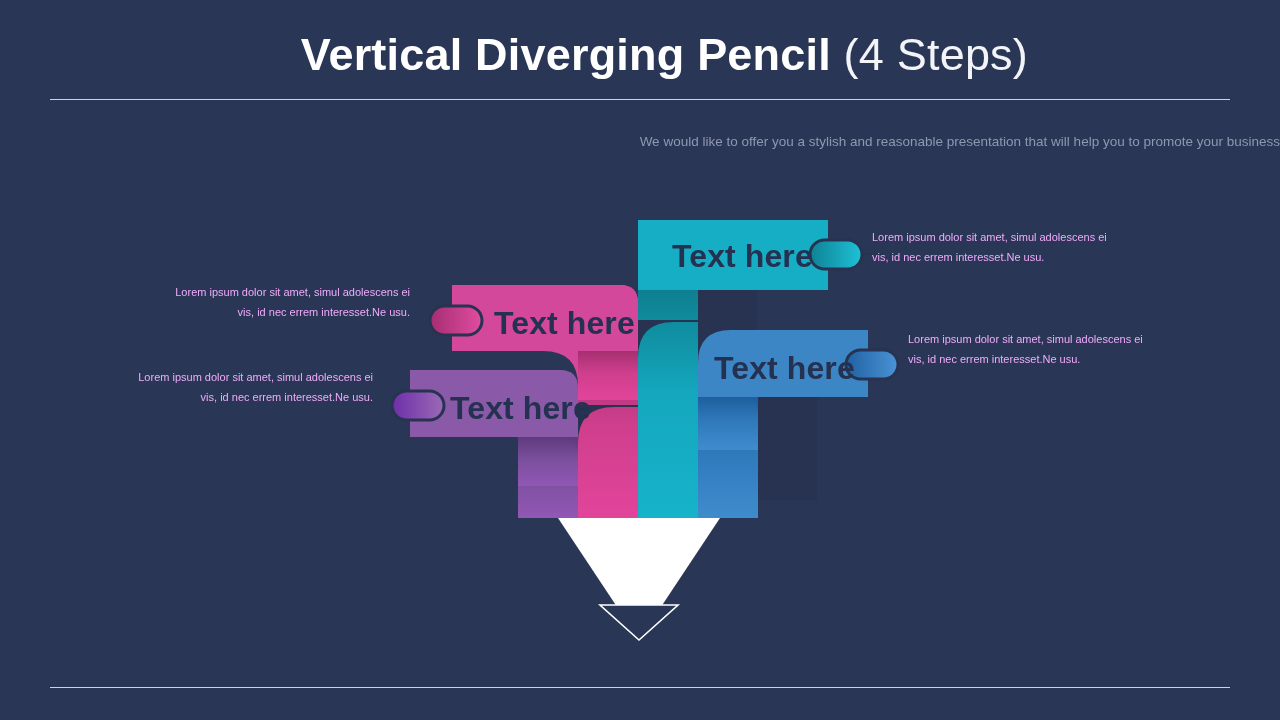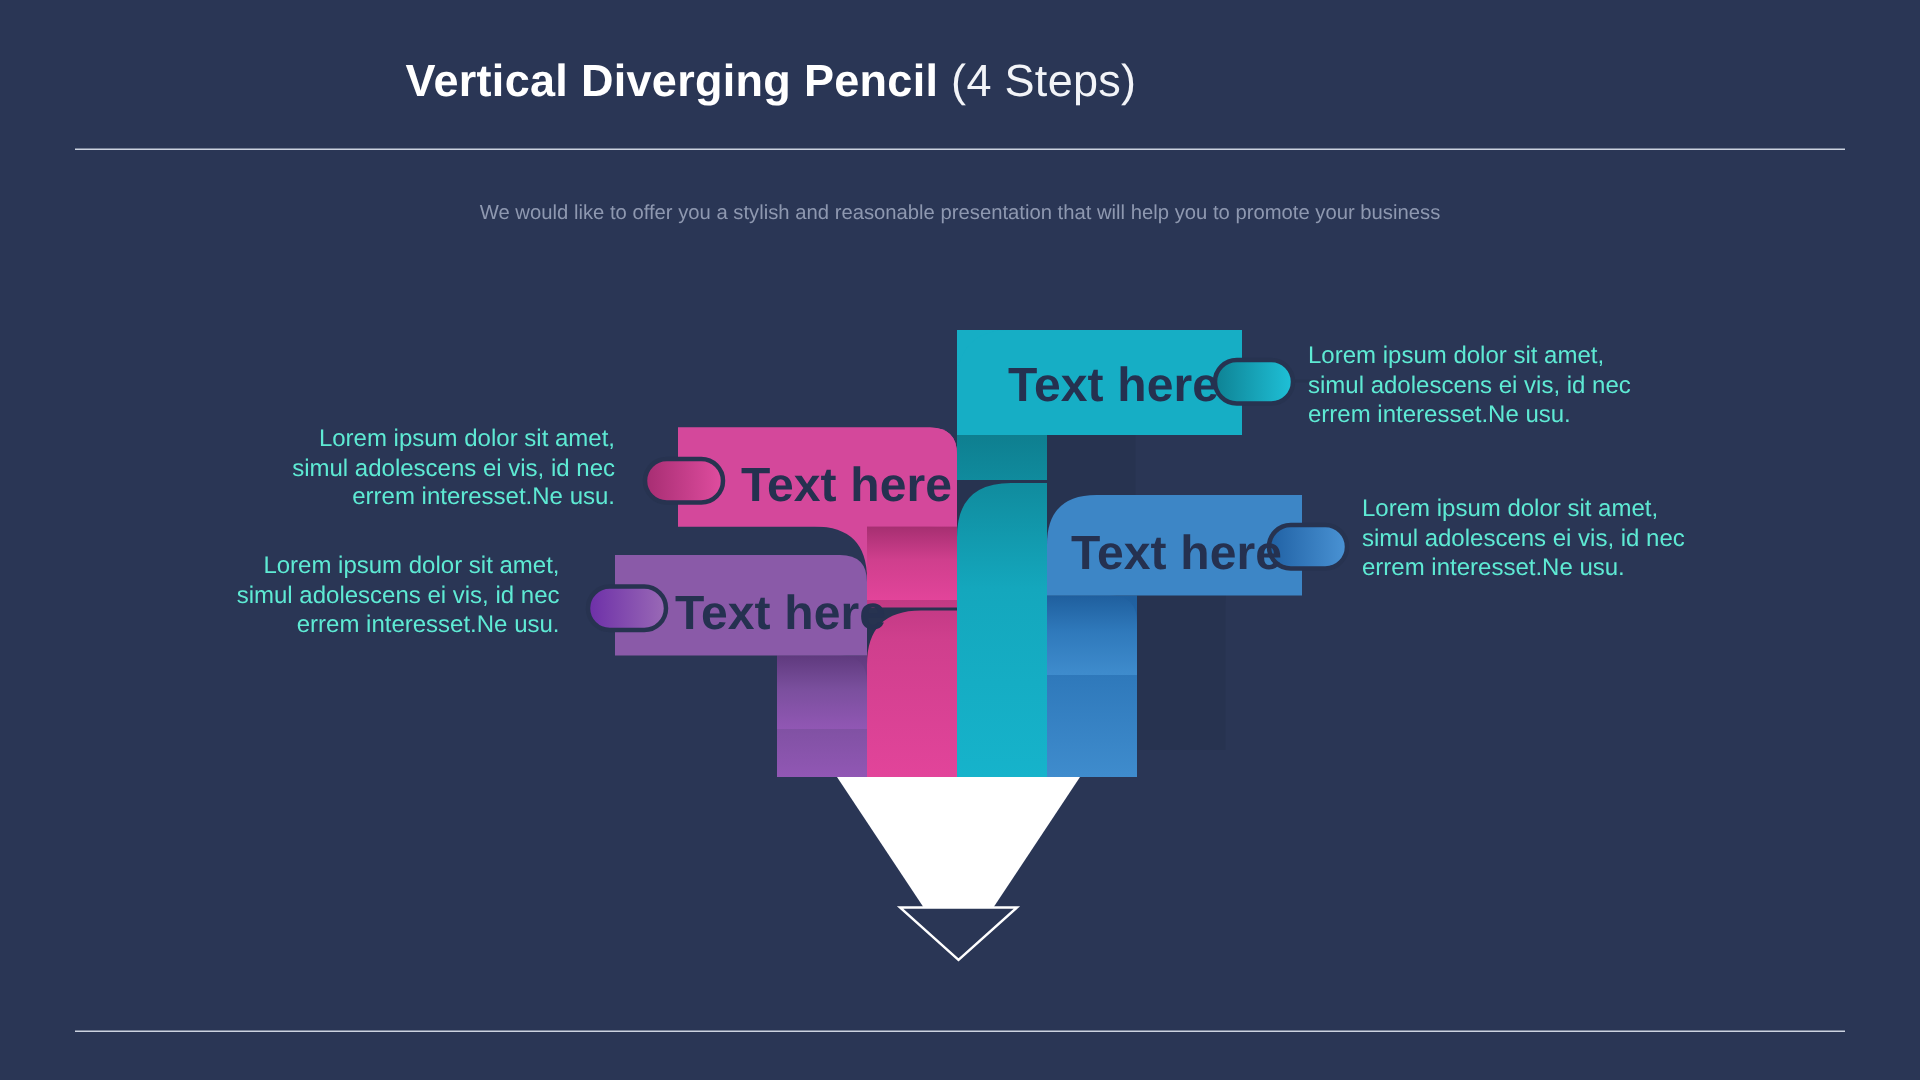--- a/index.html
+++ b/index.html
@@ -20,22 +20,22 @@
     width: 1280px;
     height: 720px;
   }
 
   
   .title {
     position: absolute;
     left: 0;
     top: 26px;
     width: 1028px;
-    text-align: center;
-    font-size: 30px;
+    text-align: right;
+    font-size: 45px;
     line-height: 58px;
     color: #ffffff;
     letter-spacing: 0.2px;
     white-space: nowrap;
   }
   .title .t-strong {
     font-weight: bold;
   }
   .title .t-light {
     font-weight: normal;
@@ -55,21 +55,21 @@
     top: 687px;
     width: 1180px;
     height: 1px;
     background: #ccd3e0;
   }
   .subtitle {
     position: absolute;
     left: 0;
     top: 132px;
     width: 1280px;
-    text-align: center;
+    text-align: right;
     font-size: 13.5px;
     line-height: 20px;
     color: #8e98b0;
     white-space: nowrap;
   }
 
   
   .diagram {
     position: absolute;
     left: 0;
@@ -91,23 +91,23 @@
     letter-spacing: 0.1px;
   }
   .step-label.lbl-1 { left: 672px; top: 238px; }
   .step-label.lbl-2 { left: 494px; top: 305px; }
   .step-label.lbl-3 { left: 450px; top: 390px; }
   .step-label.lbl-4 { left: 714px; top: 350px; }
 
   
   .desc {
     position: absolute;
-    font-size: 16px;
+    font-size: 11px;
     line-height: 19.5px;
-    color: #5eead4;
+    color: #f0abfc;
     width: 236px;
   }
   .desc.right { text-align: right; }
   .desc.left  { text-align: left; }
 
   .desc.d1 { left: 872px; top: 228px; }
   .desc.d2 { left: 174px; top: 283px; }
   .desc.d3 { left: 137px; top: 368px; }
   .desc.d4 { left: 908px; top: 330px; }
 </style>

